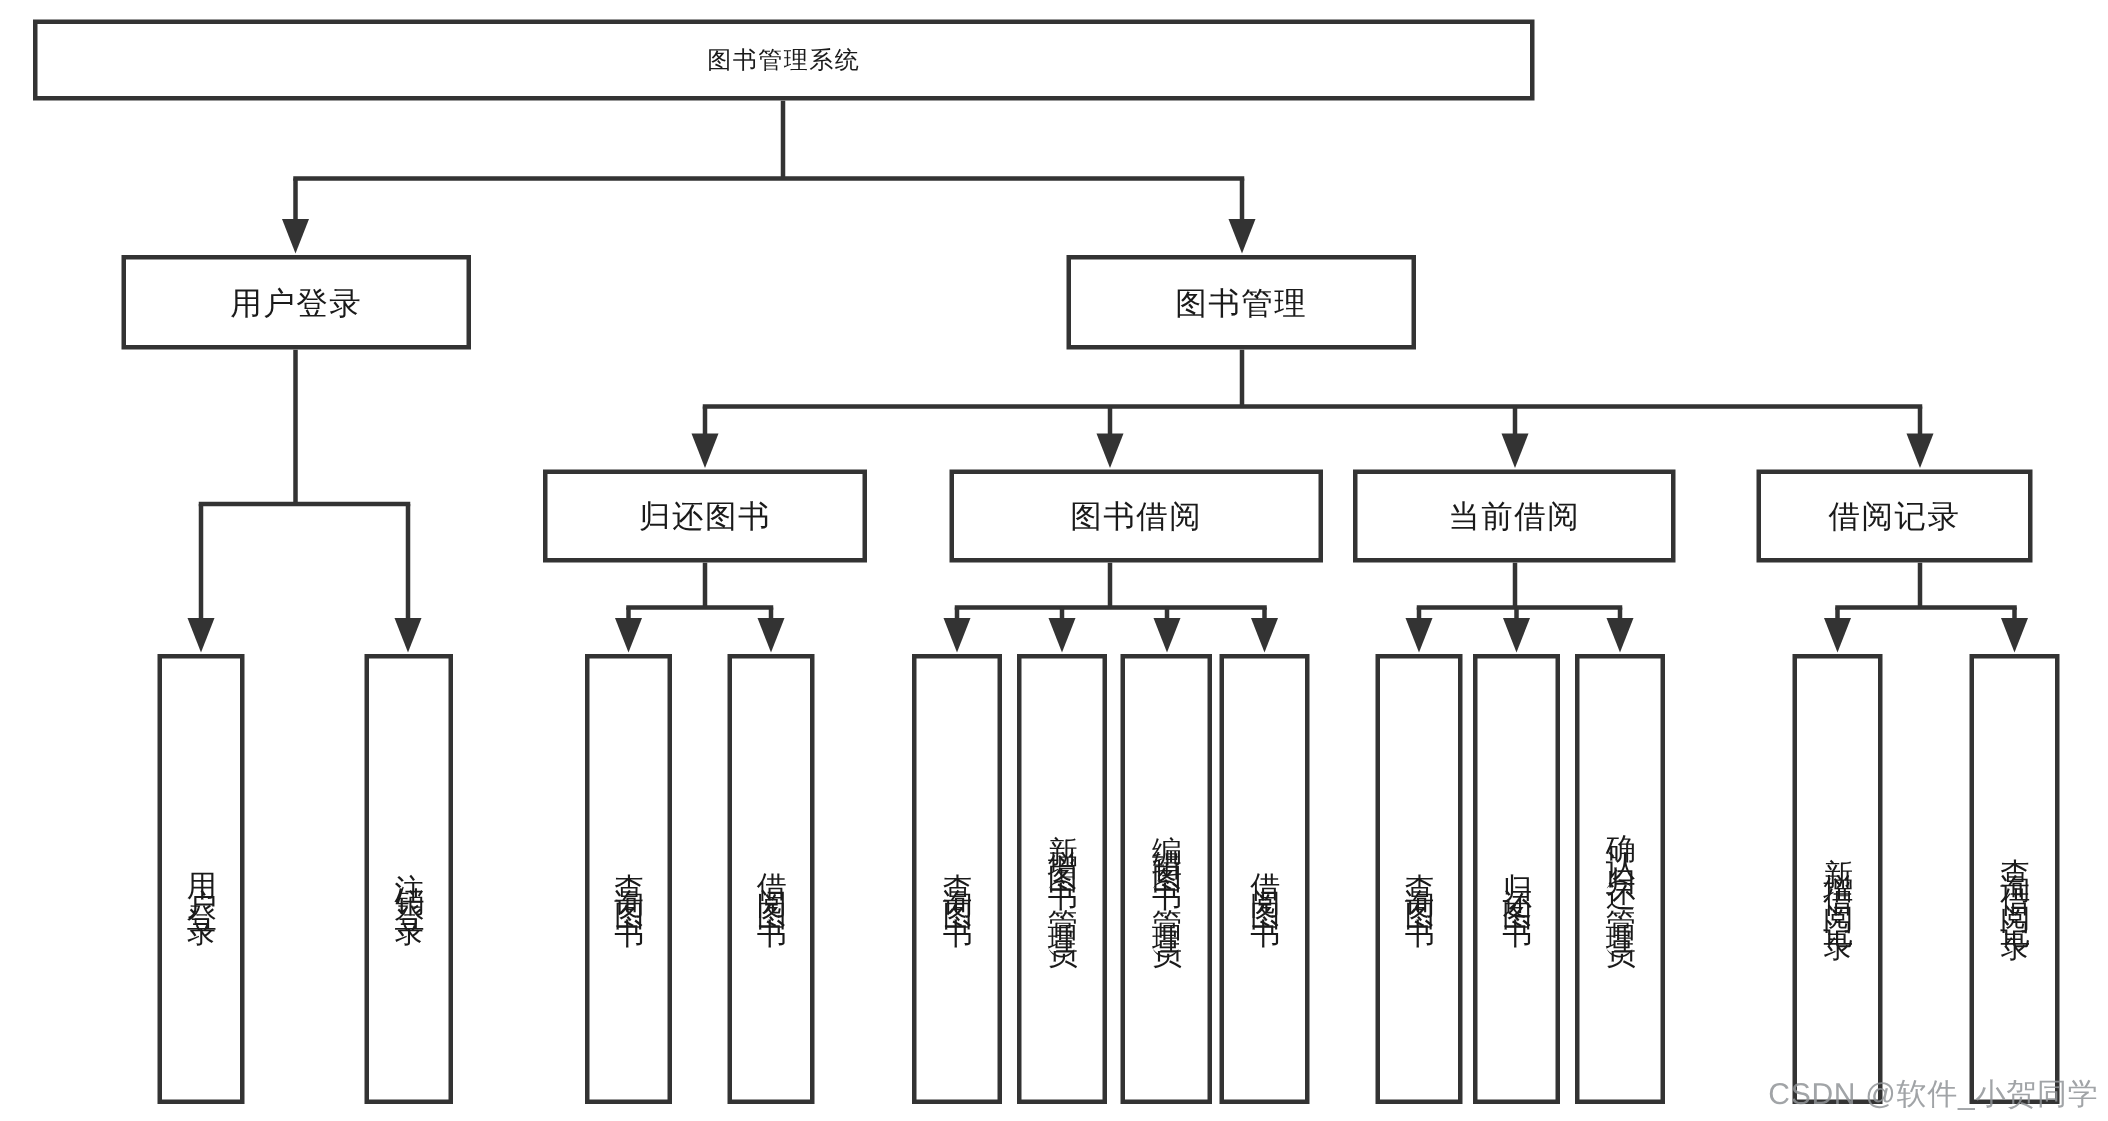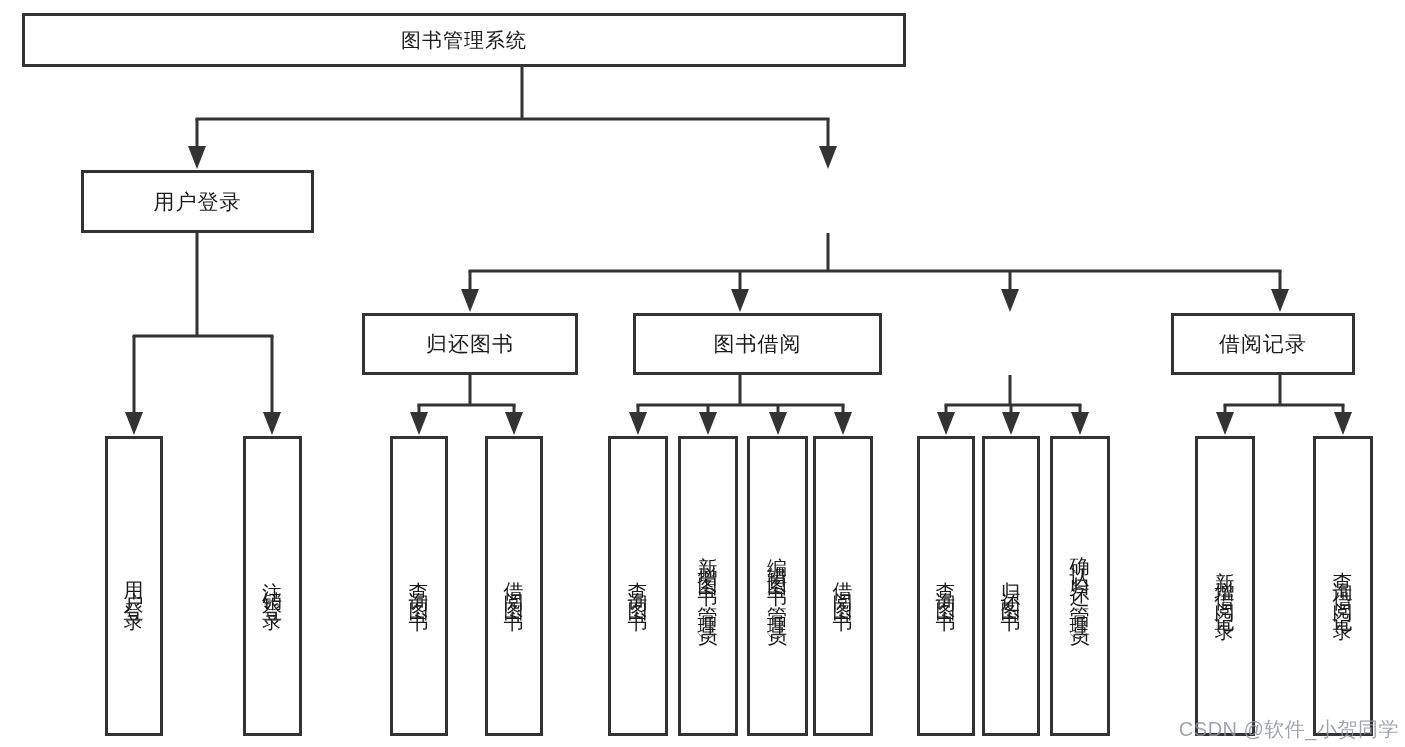--- a/index.html
+++ b/index.html
@@ -38,21 +38,21 @@
     font-size: 20px;
   }
   .vtext {
     writing-mode: vertical-rl;
     text-orientation: mixed;
     letter-spacing: 10px;
     line-height: 1;
     white-space: nowrap;
   }
   
-  .n-root  { left: 22px;   top: 13px;  width: 884px; height: 54px; font-size: 20px; }
+  .n-root  { left: 22px;   top: 13px;  width: 1001px; height: 54px; font-size: 16px; }
   .n-l2-0  { left: 81px;   top: 170px; width: 233px;  height: 63px; }
   .n-l2-1  { left: 711px;  top: 170px; width: 233px;  height: 63px; }
   .n-l3-0  { left: 362px;  top: 313px; width: 216px;  height: 62px; }
   .n-l3-1  { left: 633px;  top: 313px; width: 249px;  height: 62px; }
   .n-l3-2  { left: 902px;  top: 313px; width: 215px;  height: 62px; }
   .n-l3-3  { left: 1171px; top: 313px; width: 184px;  height: 62px; }
   .n-lf-0  { left: 105px;  top: 436px; width: 58px;   height: 300px; }
   .n-lf-1  { left: 243px;  top: 436px; width: 59px;   height: 300px; }
   .n-lf-2  { left: 390px;  top: 436px; width: 58px;   height: 300px; }
   .n-lf-3  { left: 485px;  top: 436px; width: 58px;   height: 300px; }
@@ -158,23 +158,25 @@
     </g>
     <g fill="#333333" stroke="none">
       <polygon points="1216,412 1234,412 1225,435"></polygon>
       <polygon points="1334,412 1352,412 1343,435"></polygon>
     </g>
   </svg>
 
   <div class="box n-root">图书管理系统</div>
 
   <div class="box n-l2-0">用户登录</div>
+  <div class="box n-l2-1">图书管理</div>
 
   <div class="box n-l3-0">归还图书</div>
   <div class="box n-l3-1">图书借阅</div>
+  <div class="box n-l3-2">当前借阅</div>
   <div class="box n-l3-3">借阅记录</div>
 
   <div class="box leaf n-lf-0">
     <span class="vtext">用户登录</span>
   </div>
   <div class="box leaf n-lf-1">
     <span class="vtext">注销登录</span>
   </div>
   <div class="box leaf n-lf-2">
     <span class="vtext">查询图书</span>

